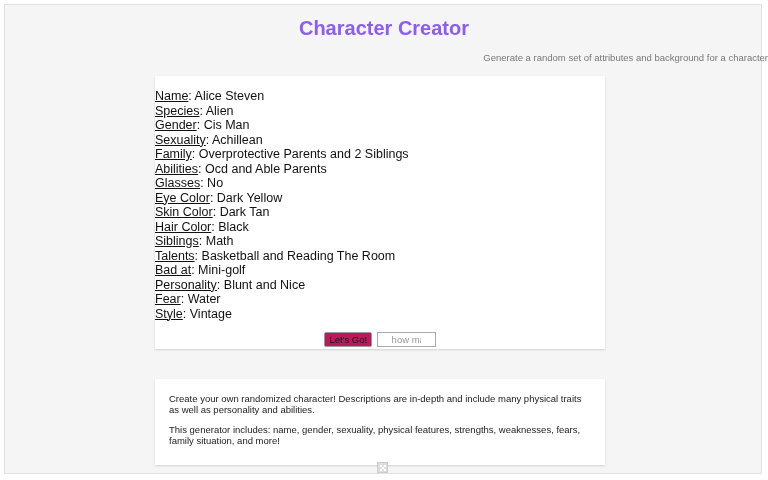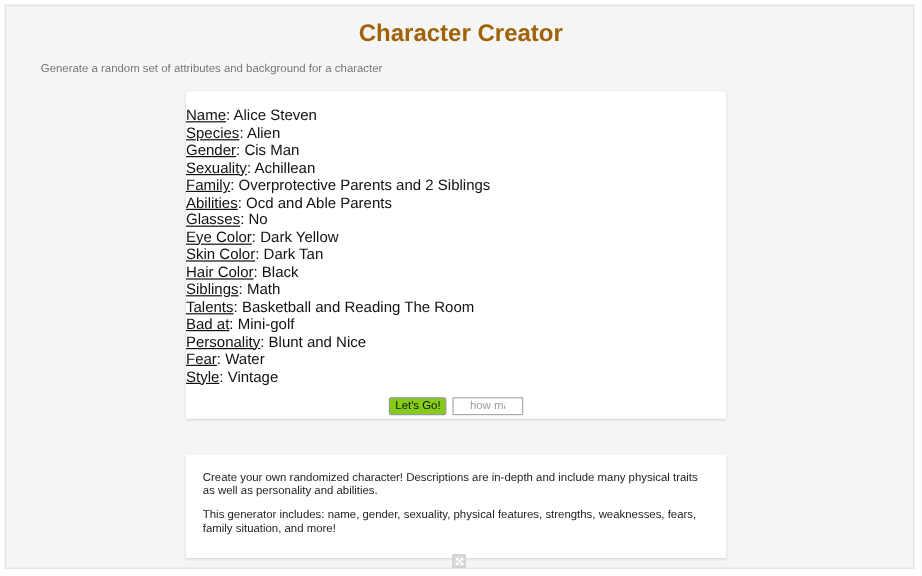--- a/index.html
+++ b/index.html
@@ -8,41 +8,41 @@
     background:#ffffff;
     font-family:"Liberation Sans", sans-serif;
     position:relative;
   }
   .frame {
     position:absolute; left:4px; top:4px; width:758px; height:470px;
     background:#f5f5f5; border:1px solid #e2e2e2; box-sizing:border-box;
   }
   .title {
     position:absolute; left:0; right:0; top:17px;
-    text-align:center; font-size:20px; font-weight:bold; color:#a16207;
+    text-align:center; font-size:20px; font-weight:bold; color:#8b5cf6;
   }
   .subtitle {
     position:absolute; left:0; right:0; top:52px;
-    text-align:left; font-size:9.5px; color:#777;margin-left:34px;
+    text-align:right; font-size:9.5px; color:#777;margin-left:34px;
   }
   .card {
     position:absolute; left:155px; width:450px;
     background:#fff; box-shadow:0 1px 2px rgba(0,0,0,0.15);
     box-sizing:border-box;
   }
   .card-main { top:76px; height:273px; padding-top:13px; }
   .attr {
     font-size:12.5px; color:#111; line-height:14.5px; height:14.5px;
   }
   .attr .k { text-decoration:underline; }
   .controls { text-align:center; margin-top:9px; }
   .btn {
     font-family:"Liberation Sans", sans-serif; font-size:9.5px;
     padding:1px 4px; height:15px; line-height:11px;
-    border:1px solid #999; border-radius:2px; background:#84cc16; color:#111;
+    border:1px solid #999; border-radius:2px; background:#be185d; color:#111;
     vertical-align:middle;
   }
   .inp {
     font-family:"Liberation Sans", sans-serif; font-size:9.5px;
     width:59px; height:15px; box-sizing:border-box; padding:1px 14px;
     border:1px solid #aaa; color:#333; vertical-align:middle;
   }
   .inp::placeholder { color:#999; }
   .card-desc { top:379px; height:86px; padding:14px 14px 0 14px; }
   .card-desc p { margin:0 0 9px 0; font-size:9.5px; line-height:11px; color:#222; }

